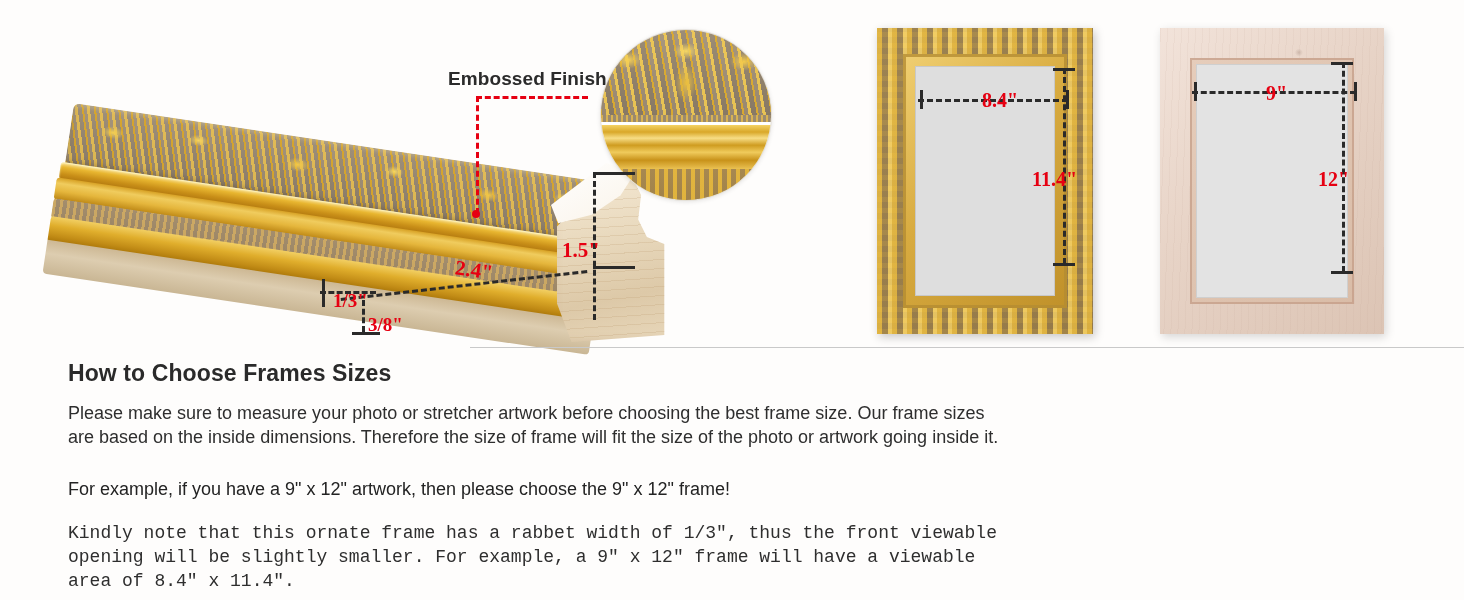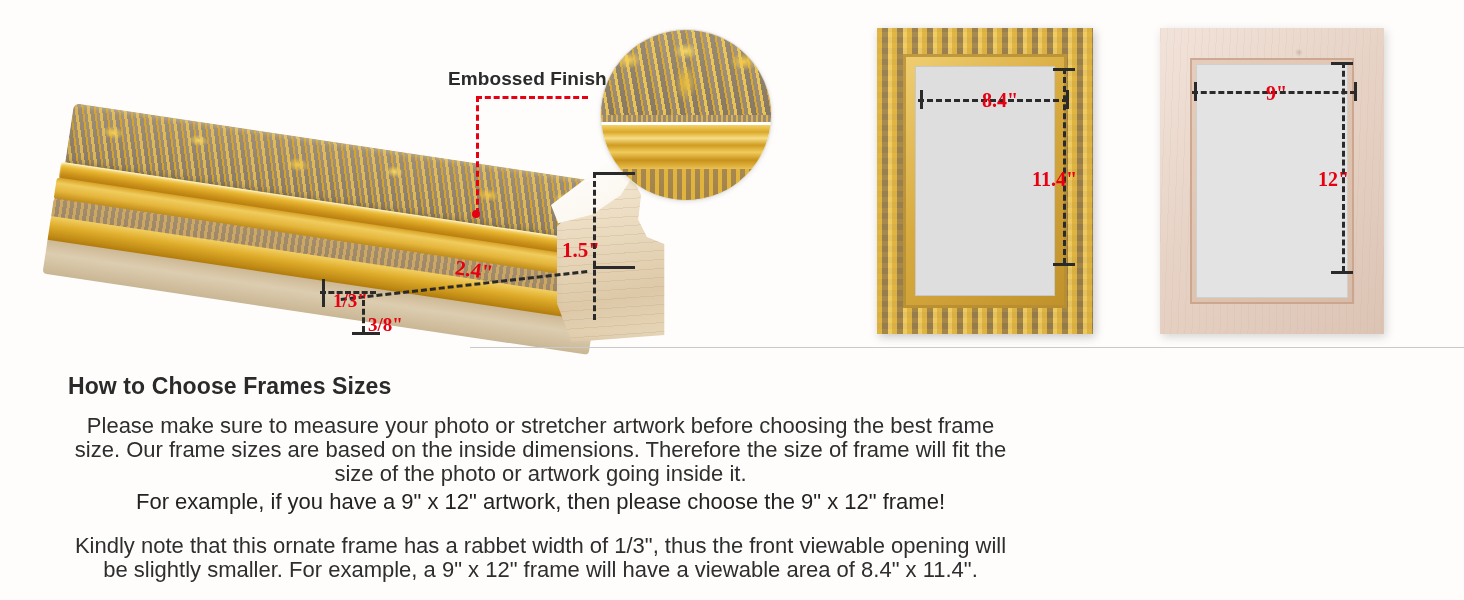--- a/index.html
+++ b/index.html
@@ -240,32 +240,32 @@
   .dim-on-frame { position: absolute; font-family: "Liberation Serif", serif;
                   font-weight: bold; color: #e60012; white-space: nowrap; }
 
   
   .divider {
     position: absolute; left: 470px; top: 347px; width: 994px; height: 0;
     border-top: 1px solid #c9c9c9;
   }
 
   
-  .bottom { position: absolute; left: 0; top: 351px; width: 1464px; height: 245px; }
+  .bottom { position: absolute; left: 0; top: 338px; width: 1464px; height: 245px; }
   .heading {
     position: absolute; left: 68px; top: 22px;
     font-size: 23px; font-weight: bold; color: #2a2a2a; letter-spacing: .1px;
   }
   .para {
     position: absolute; left: 68px; width: 945px;
-    font-size: 22px; line-height: 24px; color: #2e2e2e; text-align: center;
+    font-size: 18px; line-height: 24px; color: #2e2e2e;
   }
   .p1 { top: 63px; }
   .p2 { top: 139px; font-weight: normal; color: #232323; }
-  .p3 { top: 183px; }
+  .p3 { top: 183px; font-family: Liberation Mono, monospace; }
 </style>
 </head>
 <body>
 
 <div class="page">
 
   <div class="top-section">
 
     <div class="molding-photo">
       <div class="mold-body">

